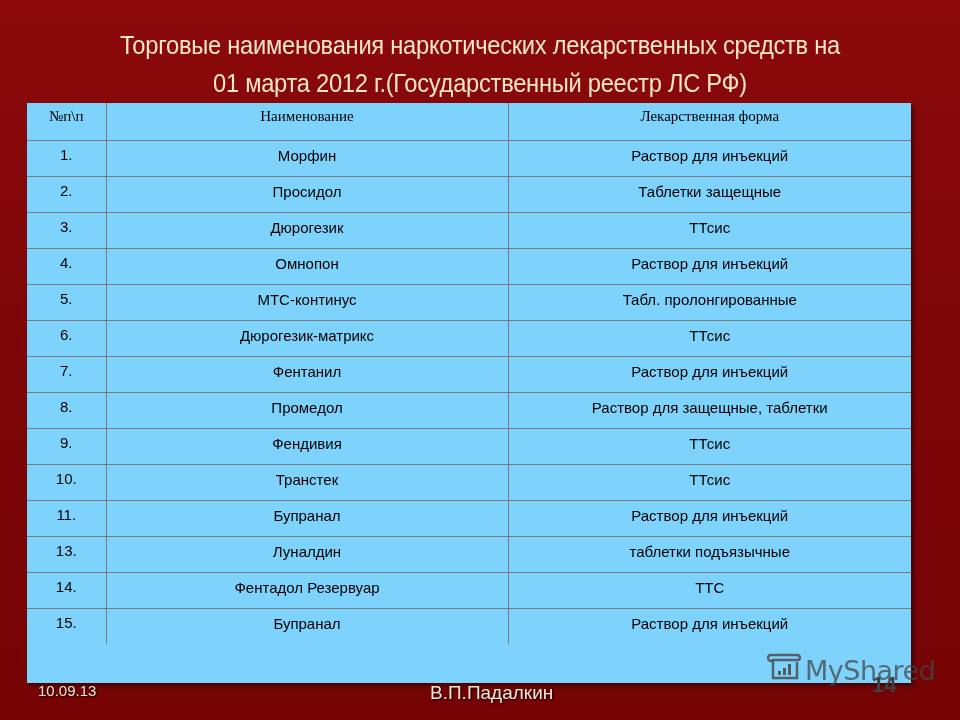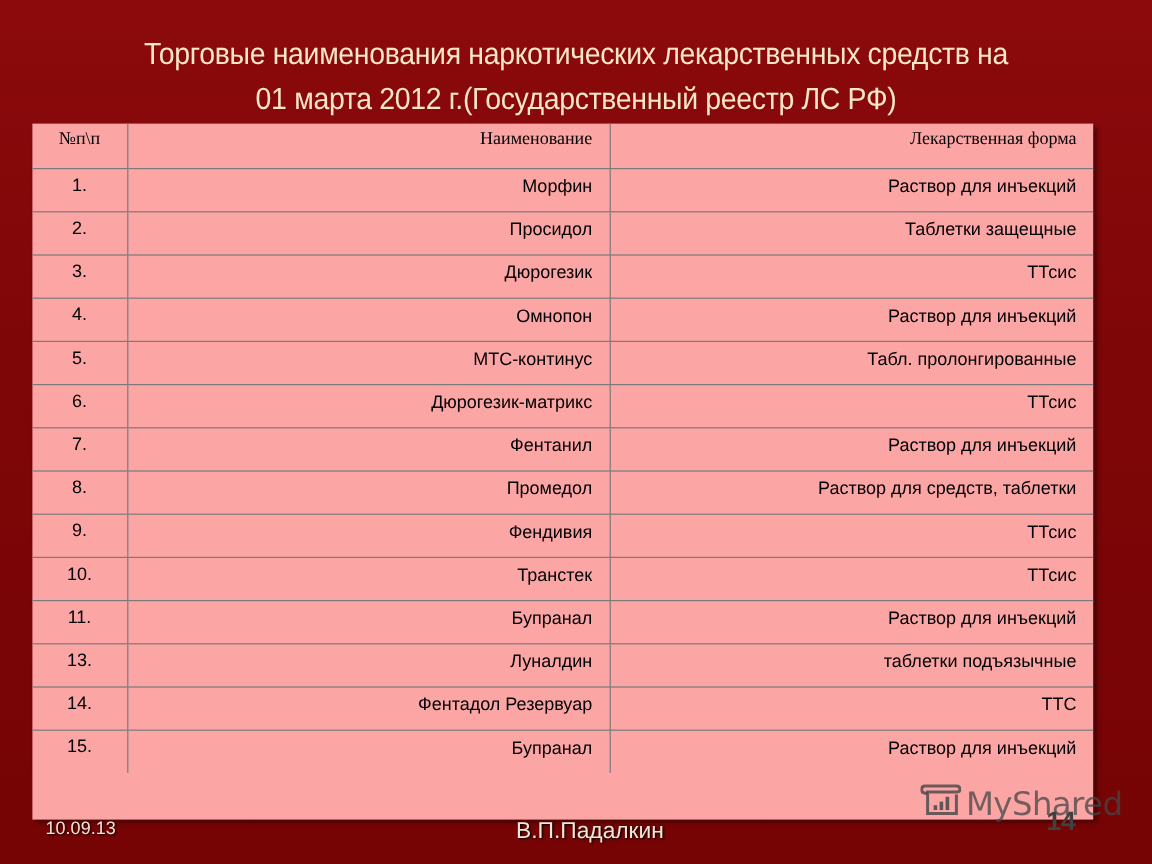--- a/index.html
+++ b/index.html
@@ -10,29 +10,29 @@
     }
     .title {
       position: absolute; left: 0; top: 26px; width: 960px;
       text-align: center; color: #f7e6c8;
       font-family: "Liberation Sans", sans-serif;
       font-size: 25.5px; line-height: 38px; letter-spacing: -0.3px;
       transform: scaleX(0.93); transform-origin: 480px 0;
     }
     .table-wrap {
       position: absolute; left: 27px; top: 103px; width: 884px; height: 580px;
-      background: #fca5a5;
+      background: #7dd3fc;
       box-shadow: 3px 3px 4px rgba(0,0,0,0.45);
     }
     table {
       border-collapse: collapse; width: 884px; table-layout: fixed;
     }
     td, th {
       border: 1.5px solid #7a7a7a; padding: 0 14px; vertical-align: top;
-      color: #000; font-weight: normal; text-align: right;
+      color: #000; font-weight: normal; text-align: center;
       overflow: hidden; white-space: nowrap;
     }
     tr:first-child th { border-top: none; }
     tr th:first-child, tr td:first-child { border-left: none; }
     tr th:last-child, tr td:last-child { border-right: none; }
     tr:last-child td { border-bottom: none; }
     th {
       height: 37px; font-family: "Liberation Serif", serif; font-size: 15px;
       padding-top: 5px; box-sizing: border-box;
     }
@@ -113,21 +113,21 @@
           <td class="col-form">ТТсис</td>
         </tr>
         <tr>
           <td class="col-num">7.</td>
           <td class="col-name">Фентанил</td>
           <td class="col-form">Раствор для инъекций</td>
         </tr>
         <tr>
           <td class="col-num">8.</td>
           <td class="col-name">Промедол</td>
-          <td class="col-form">Раствор для средств, таблетки</td>
+          <td class="col-form">Раствор для защещные, таблетки</td>
         </tr>
         <tr>
           <td class="col-num">9.</td>
           <td class="col-name">Фендивия</td>
           <td class="col-form">ТТсис</td>
         </tr>
         <tr>
           <td class="col-num">10.</td>
           <td class="col-name">Транстек</td>
           <td class="col-form">ТТсис</td>

